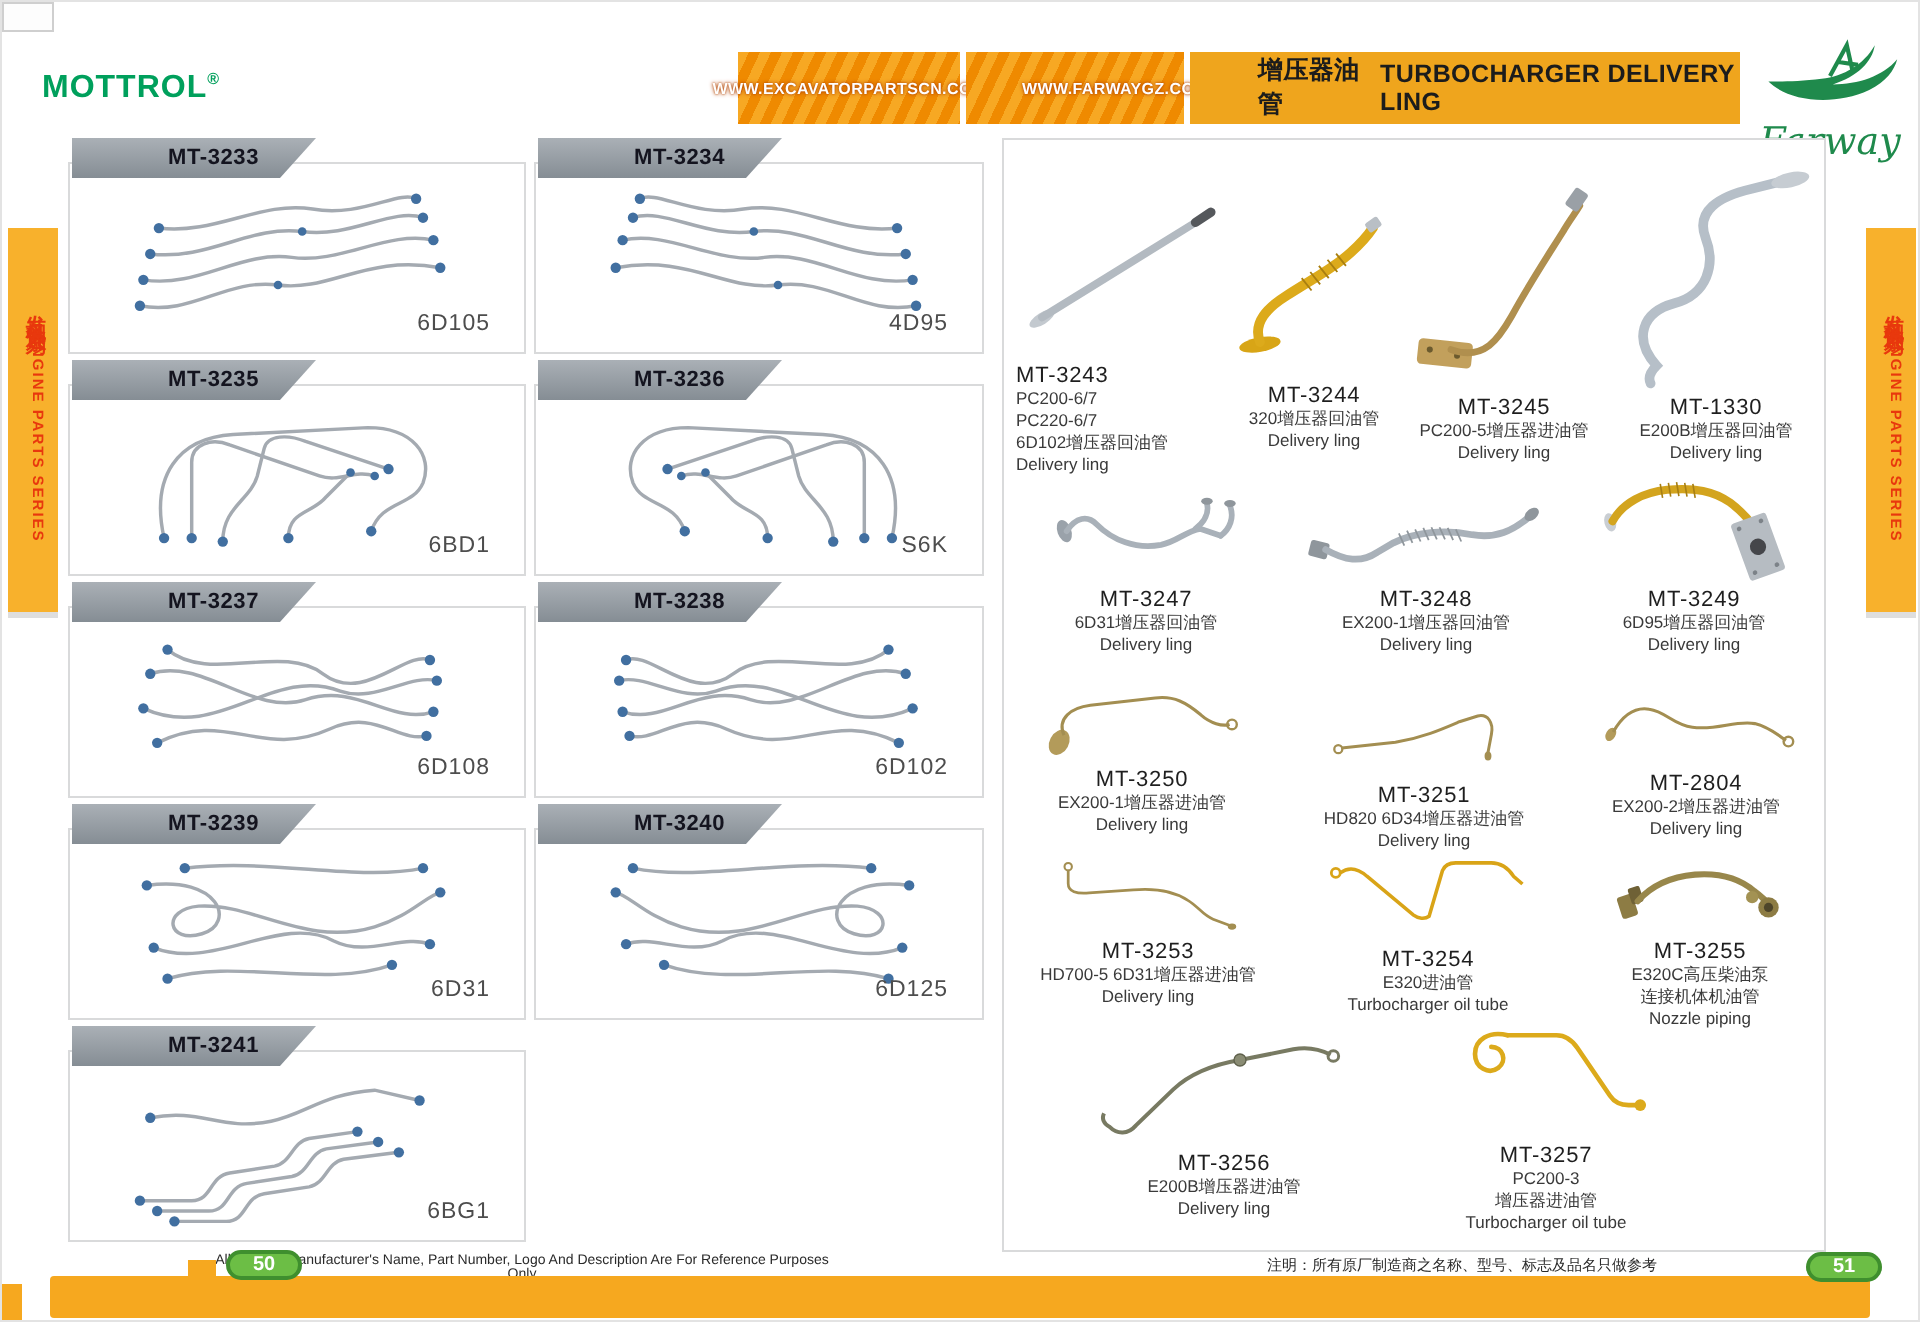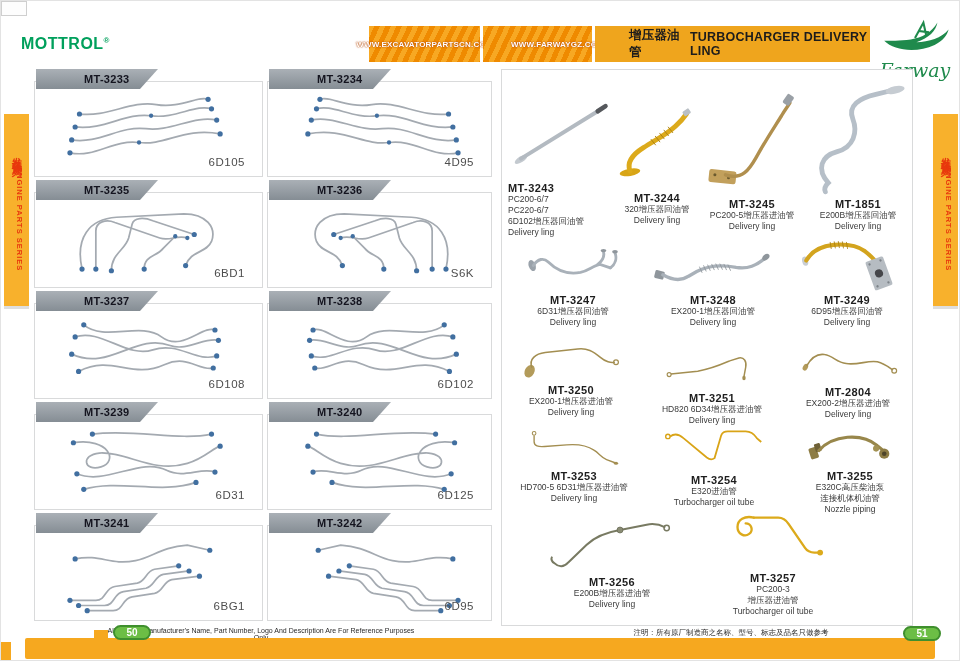--- a/index.html
+++ b/index.html
@@ -43,21 +43,21 @@
                clip-path:polygon(0 0,100% 0,calc(100% - 18px) 100%,0 100%);
                color:#14141f;font-weight:bold;font-size:11px;line-height:20px;padding-left:48px;letter-spacing:.3px;}
   .cell-model{position:absolute;right:18px;bottom:9px;font-size:11.5px;color:#4d4d4d;letter-spacing:.5px;z-index:2;}
   .cell-pic{position:absolute;left:8px;right:8px;top:20px;bottom:6px;width:calc(100% - 16px);height:calc(100% - 26px);}
   .mirror{transform:scaleX(-1);}
 
   
   .right-panel{position:absolute;left:500px;top:68px;width:412px;height:557px;border:1px solid #d9dadb;background:#fff;}
   .rp-item{position:absolute;display:flex;flex-direction:column;align-items:center;text-align:center;}
   .rp-item svg{width:100%;}
-  .rp-title{font-weight:bold;font-size:11px;color:#1e1e1e;letter-spacing:.4px;margin-top:2px;text-align:center;}
+  .rp-title{font-weight:normal;font-size:11px;color:#1e1e1e;letter-spacing:.4px;margin-top:2px;text-align:center;}
   .rp-line{display:block;font-size:8.5px;color:#3a3a3a;line-height:1.3;}
   .rp-line:empty{display:none;}
   .align-left{align-items:flex-start;text-align:left;}
 
   
   .disclaimer-en{position:absolute;left:100px;width:320px;top:626px;text-align:center;font-size:7px;color:#2a2a2a;}
   .disclaimer-cn{position:absolute;left:580px;width:300px;top:627px;text-align:center;font-size:7.5px;color:#2a2a2a;}
   .page-badge{position:absolute;width:38px;height:15px;background:#6cbe45;border:2px solid #3f8f2e;border-radius:9px;
               color:#fff;font-size:10px;font-weight:bold;display:flex;align-items:center;justify-content:center;z-index:3;}
   .badge-left{left:112px;top:624px;}
@@ -375,28 +375,20 @@
 
     <div class="cell">
       <div class="cell-body"></div>
       <div class="cell-header">MT-3241</div>
       <svg class="cell-pic" viewBox="0 0 210 95" preserveAspectRatio="xMidYMid meet">
           <use href="#tangleE"></use>
         </svg>
       <div class="cell-model">6BG1</div>
     </div>
 
-    <div class="cell">
-      <div class="cell-body"></div>
-      <div class="cell-header">MT-3242</div>
-      <svg class="cell-pic mirror" viewBox="0 0 210 95" preserveAspectRatio="xMidYMid meet">
-          <use href="#tangleE"></use>
-        </svg>
-      <div class="cell-model">6D95</div>
-    </div>
   </div>
 
   <div class="right-panel">
 
     <div class="rp-item align-left" style="left:6px;top:18px;width:104px">
       <svg viewBox="0 0 160 110" style="height:92px">
           <use href="#rodSilver"></use>
         </svg>
       <div class="rp-title">MT-3243</div>
       <div class="rp-line">PC200-6/7</div>
@@ -420,21 +412,21 @@
         </svg>
       <div class="rp-title">MT-3245</div>
       <div class="rp-line">PC200-5增压器进油管</div>
       <div class="rp-line">Delivery ling</div>
     </div>
 
     <div class="rp-item" style="left:304px;top:12px;width:104px">
       <svg viewBox="0 0 140 150" style="height:114px">
           <use href="#sCurveSilver"></use>
         </svg>
-      <div class="rp-title">MT-1851</div>
+      <div class="rp-title">MT-1330</div>
       <div class="rp-line">E200B增压器回油管</div>
       <div class="rp-line">Delivery ling</div>
     </div>
 
     <div class="rp-item" style="left:8px;top:176px;width:126px">
       <svg viewBox="0 0 170 80" style="height:46px">
           <use href="#manifoldSilver"></use>
         </svg>
       <div class="rp-title">MT-3247</div>
       <div class="rp-line">6D31增压器回油管</div>

